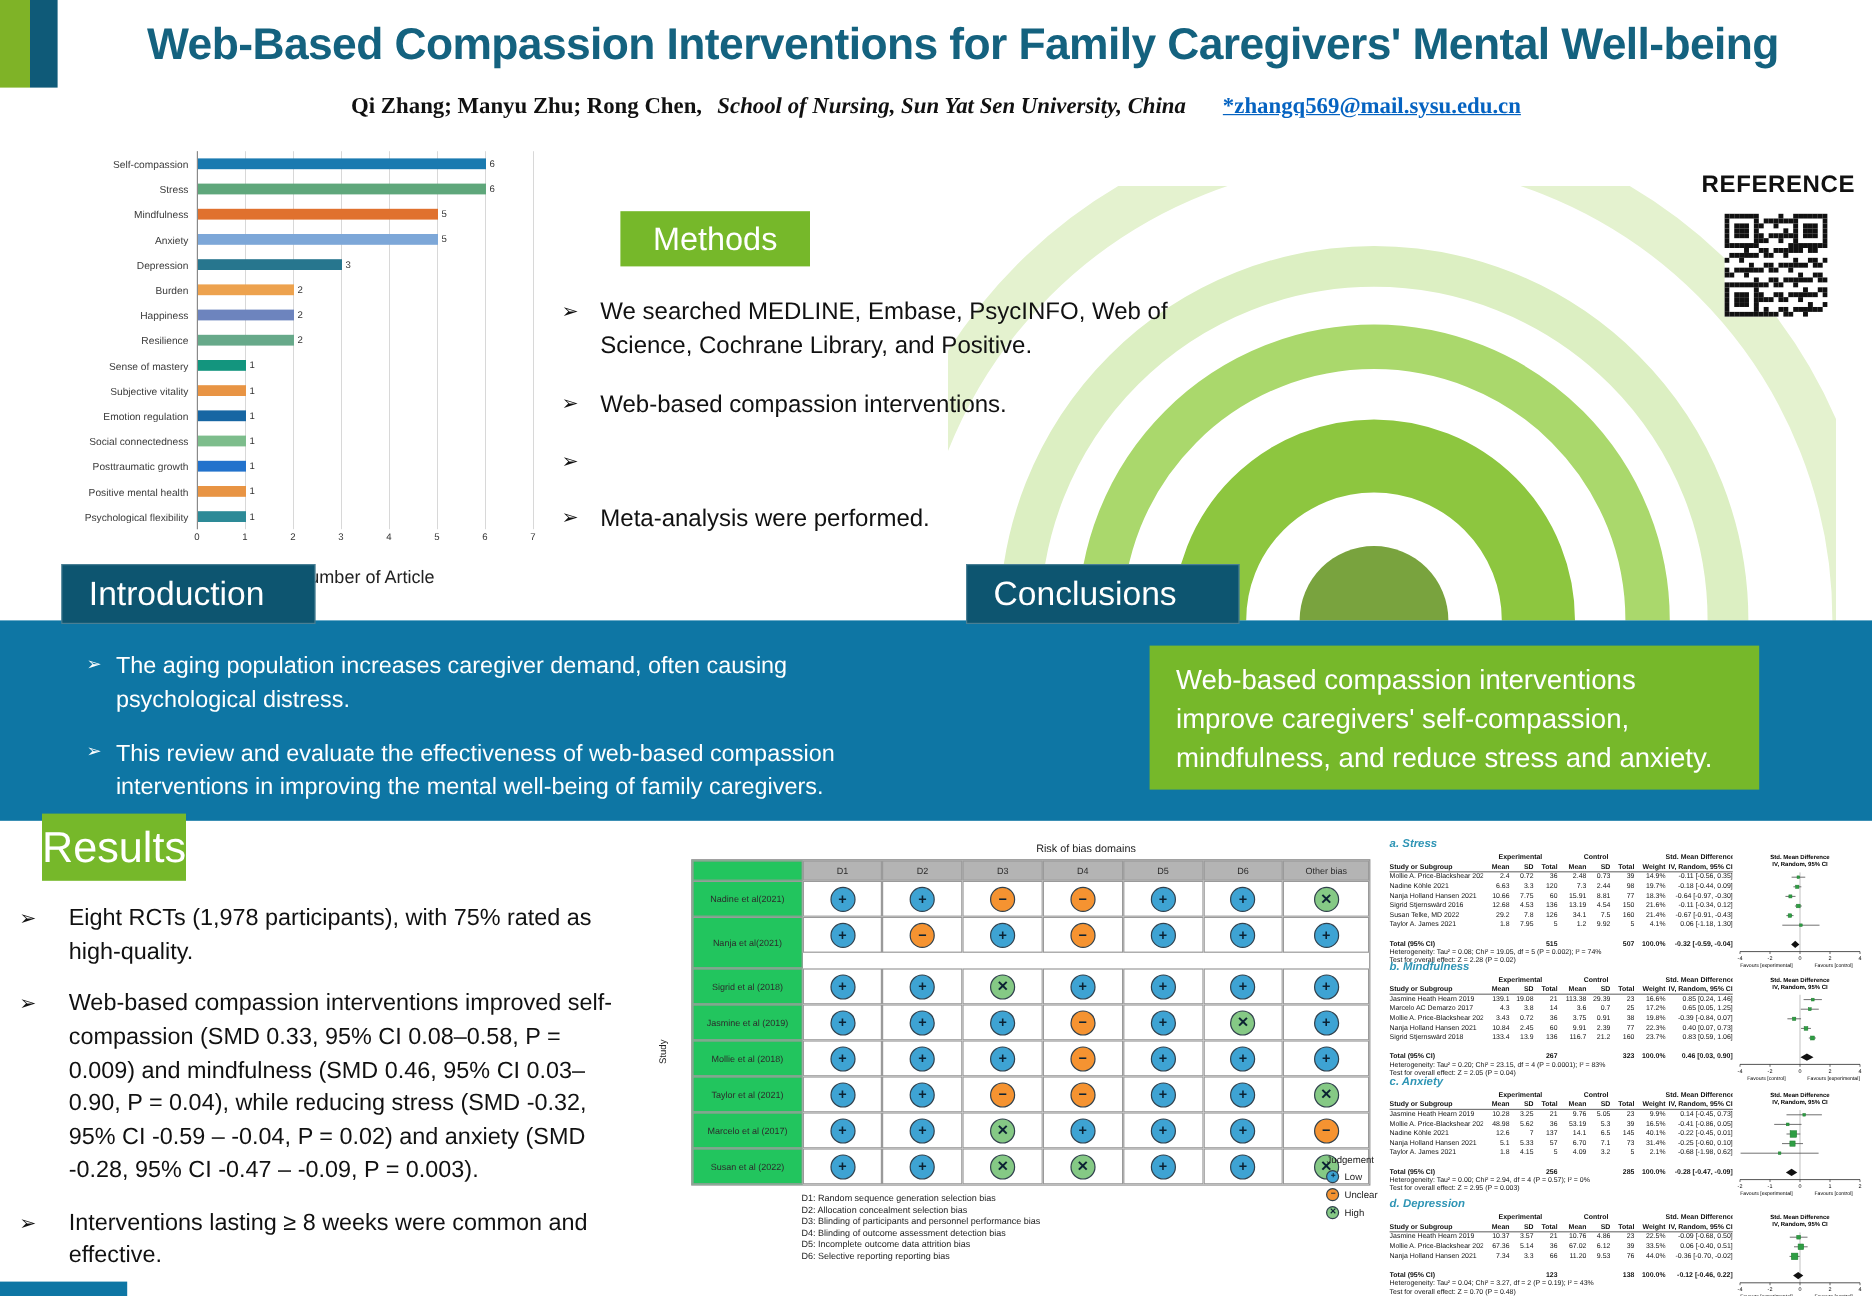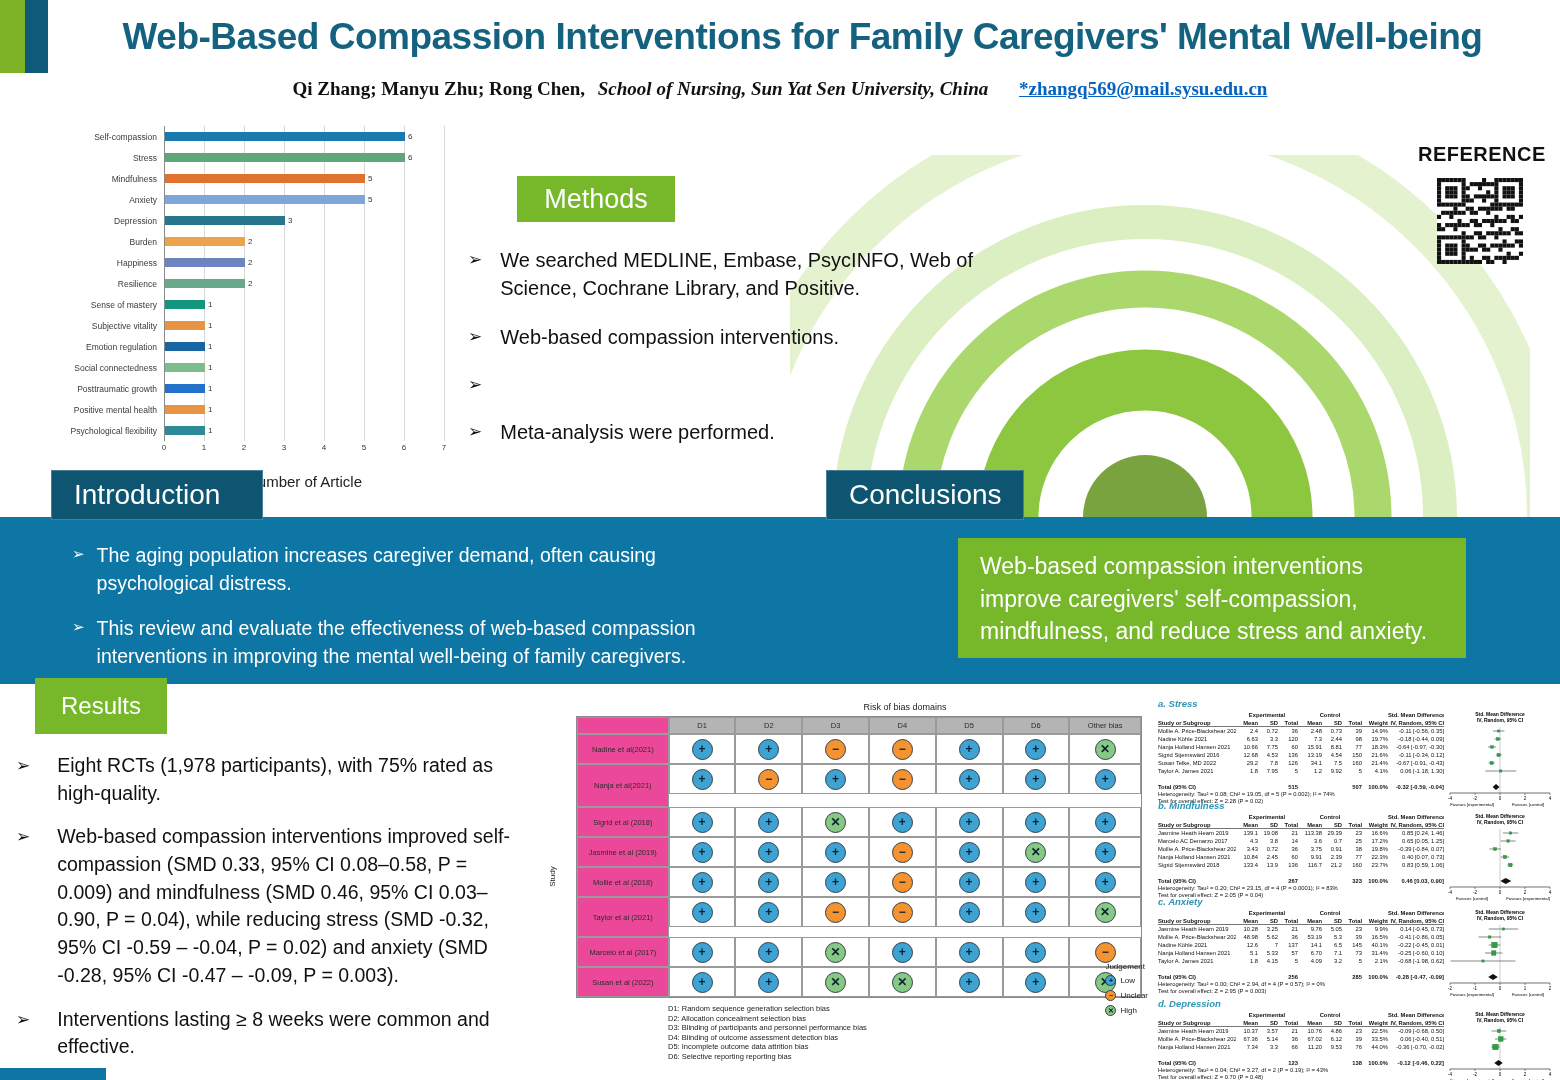--- a/index.html
+++ b/index.html
@@ -42,38 +42,38 @@
   
   .ref-hdr{left:1418px;top:143px;width:140px;font-size:20px;font-weight:800;color:#111;letter-spacing:.5px}
   #qr{left:1437px;top:178px}
   
   .band{left:0;top:517px;width:1560px;height:167px;background:#0e76a4}
   .intro-hdr{left:51px;top:470px;width:212px;height:50px}
   .intro-bullets{left:72px;top:542px;width:730px;color:#fff;font-size:19.5px}
   .intro-bullets .bullet-glyph{margin-right:12px;font-size:15px}
   .intro-bullets .bullet-item{margin-bottom:18px}
   .intro-bullets .bullet-text{width:660px}
-  .concl-hdr{left:826px;top:470px;width:198px;height:50px}
+  .concl-hdr{left:805px;top:470px;width:228px;height:50px}
   .concl-box{left:958px;top:538px;width:508px;height:120px;background:#76b82a;color:#fff;
      font-size:23px;line-height:1.42;padding:12px 22px}
   
-  .results-hdr{left:35px;top:678px;width:132px;height:56px;font-size:24px}
+  .results-hdr{left:35px;top:678px;width:120px;height:56px;font-size:36px}
   .results-bullets{left:16px;top:752px;width:530px;font-size:19.5px}
   .results-bullets .bullet-glyph{margin-right:27px}
   .results-bullets .bullet-item{margin-bottom:16px}
   .results-bullets .bullet-text{width:465px}
   .bottom-strip{left:0;top:1068px;width:106px;height:12px;background:#0e76a4}
   
   #rob{left:576px;top:702px;width:566px}
   .rob-title{margin-left:92px;width:474px;text-align:center;font-size:9px;color:#222;margin-bottom:4px}
   .rob-grid{display:flex;flex-direction:column;border:1px solid #8a8a8a}
   .rob-row{display:flex}
   .rob-cell{border:0.5px solid #9a9a9a;display:flex;align-items:center;justify-content:center}
   .rob-colhead{height:17px;background:#b4b4b4;font-size:7.5px;color:#2c2c2c}
-  .rob-label{width:92px;background:#ec4899;font-size:7.5px;color:#2c2c2c;text-align:center}
+  .rob-label{width:92px;background:#22c55e;font-size:7.5px;color:#2c2c2c;text-align:center}
   .rob-body{width:67px;height:30px;background:#fff}
   .rob-circ{width:21px;height:21px;border-radius:50%;border:1px solid #31414d;display:flex;align-items:center;justify-content:center;
      font-size:12px;font-weight:700;color:#0c2233;line-height:1}
   .rob-foot{margin-left:92px;margin-top:6px;font-size:7.5px;line-height:9.5px;color:#222}
   .rob-legend{position:absolute;right:-6px;top:260px;font-size:8px;color:#222}
   .rob-legend .lg-item{display:flex;align-items:center;margin-top:4px}
   .rob-legend .rob-circ{width:11px;height:11px;font-size:7px;margin-right:4px}
   .rob-ylab{position:absolute;left:-34px;top:170px;font-size:8px;color:#222;transform:rotate(-90deg)}
   
   #forest{left:1158px;top:694px;width:400px}
@@ -648,21 +648,21 @@
           <div class="rob-circ" style="background: rgb(62, 163, 211);">+</div>
         </div>
         <div class="rob-cell rob-body">
           <div class="rob-circ" style="background: rgb(62, 163, 211);">+</div>
         </div>
         <div class="rob-cell rob-body" style="width: 72px;">
           <div class="rob-circ" style="background: rgb(62, 163, 211);">+</div>
         </div>
       </div>
       <div class="rob-row">
-        <div class="rob-cell rob-label" style="height: 40px; text-align: center;">Taylor et al (2021)</div>
+        <div class="rob-cell rob-label" style="height: 30px; text-align: center;">Taylor et al (2021)</div>
         <div class="rob-cell rob-body">
           <div class="rob-circ" style="background: rgb(62, 163, 211);">+</div>
         </div>
         <div class="rob-cell rob-body">
           <div class="rob-circ" style="background: rgb(62, 163, 211);">+</div>
         </div>
         <div class="rob-cell rob-body">
           <div class="rob-circ" style="background: rgb(245, 147, 49);">−</div>
         </div>
         <div class="rob-cell rob-body">

